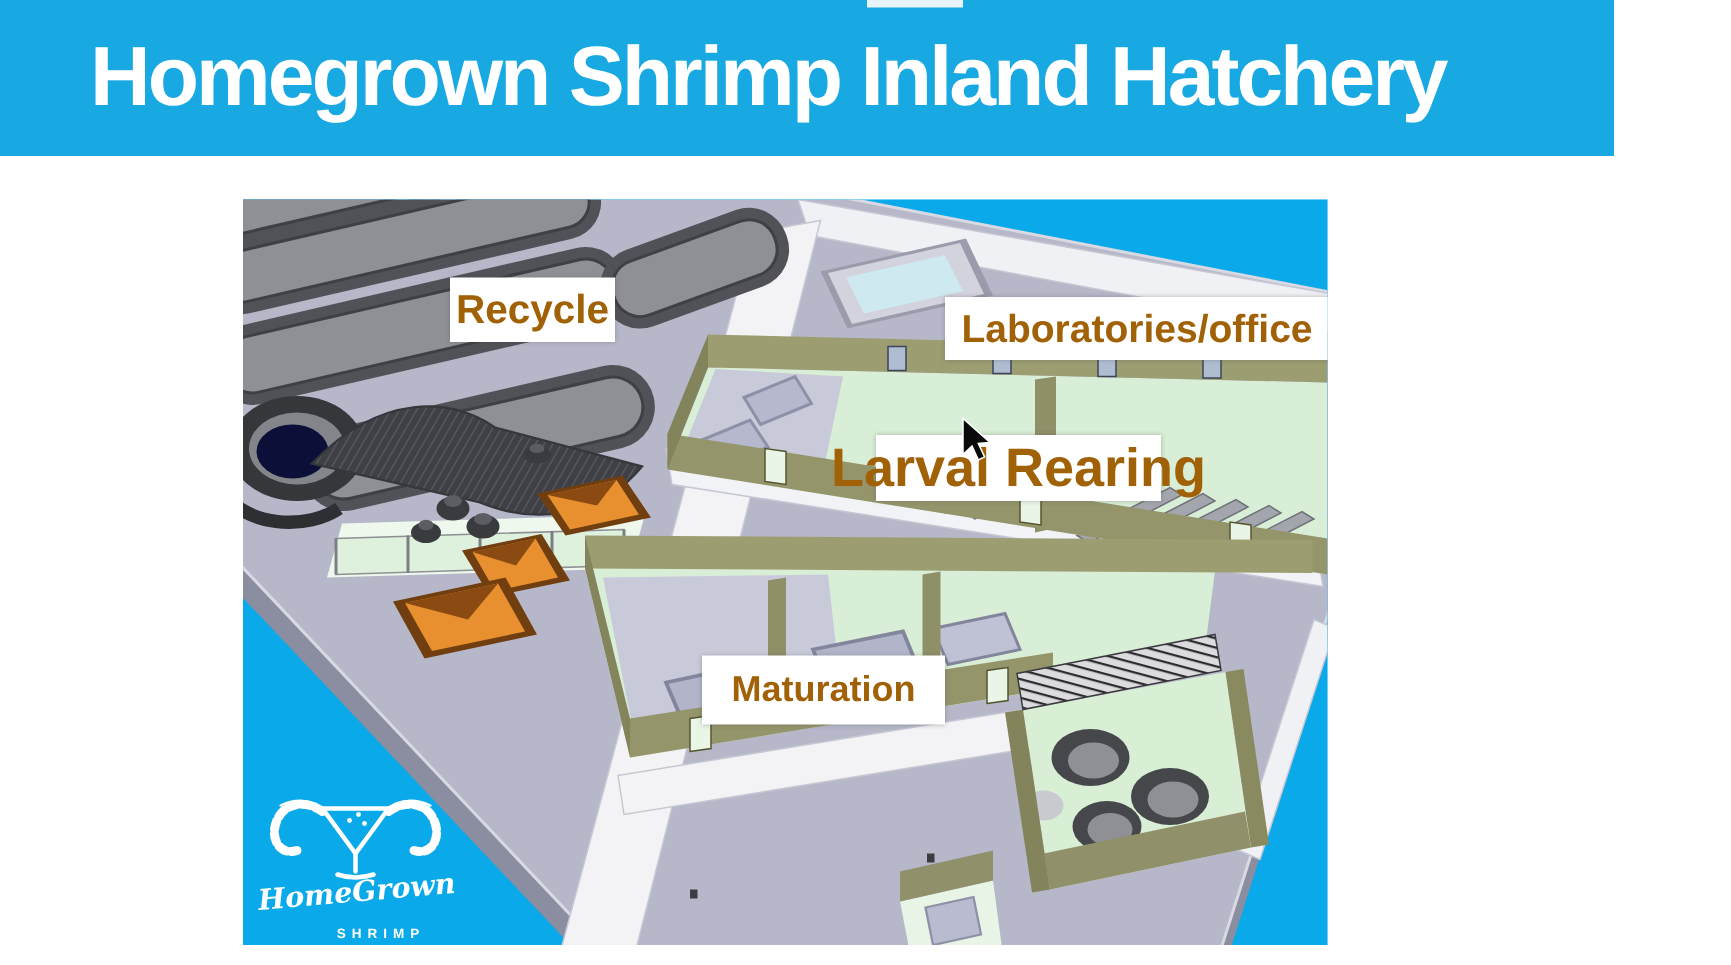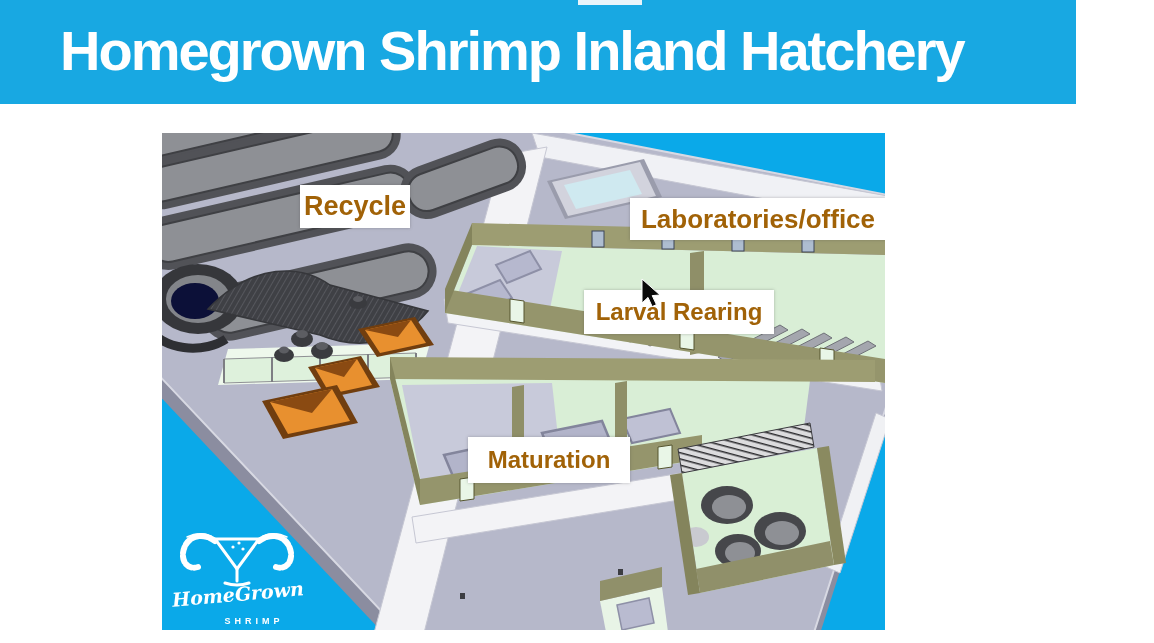--- a/index.html
+++ b/index.html
@@ -9,21 +9,21 @@
   .header h1{margin:0;padding-left:60px;line-height:101px;font-size:56px;letter-spacing:-2px;
              color:#ffffff;font-weight:bold;white-space:nowrap;}
   .top-notch{position:absolute;left:578px;top:0;width:64px;height:5px;background:#e9f4fa;}
   .panel{position:absolute;left:162px;top:133px;width:723px;height:497px;overflow:hidden;background:#0aa9e9;}
   .panel svg.scene{position:absolute;left:0;top:0;}
   .map-label{position:absolute;background:#ffffff;color:#a16207;font-weight:bold;
              display:flex;align-items:center;justify-content:center;white-space:nowrap;
              box-shadow:0 0 3px rgba(70,70,70,.35);z-index:5;}
   .lbl-recycle{left:138px;top:52px;width:110px;height:43px;font-size:27px;}
   .lbl-labs{left:468px;top:65px;width:256px;height:42px;font-size:26px;}
-  .lbl-larval{left:422px;top:157px;width:190px;height:44px;font-size:24px;}
+  .lbl-larval{left:422px;top:157px;width:190px;height:44px;font-size:36px;}
   .lbl-maturation{left:306px;top:304px;width:162px;height:46px;font-size:24px;}
   .cursor-wrap{position:absolute;left:476px;top:144px;width:24px;height:34px;z-index:9;}
   .logo{position:absolute;left:10px;top:396px;width:130px;height:98px;color:#ffffff;
         text-align:center;z-index:4;}
   .logo-script{font-family:"DejaVu Serif",serif;font-style:italic;font-weight:bold;
                font-size:19px;line-height:19px;transform:rotate(-5deg);margin-top:-6px;}
   .logo-sub{font-size:9px;letter-spacing:4px;font-weight:bold;margin-top:12px;padding-left:34px;text-align:center;}
 </style>
 </head>
 <body>

